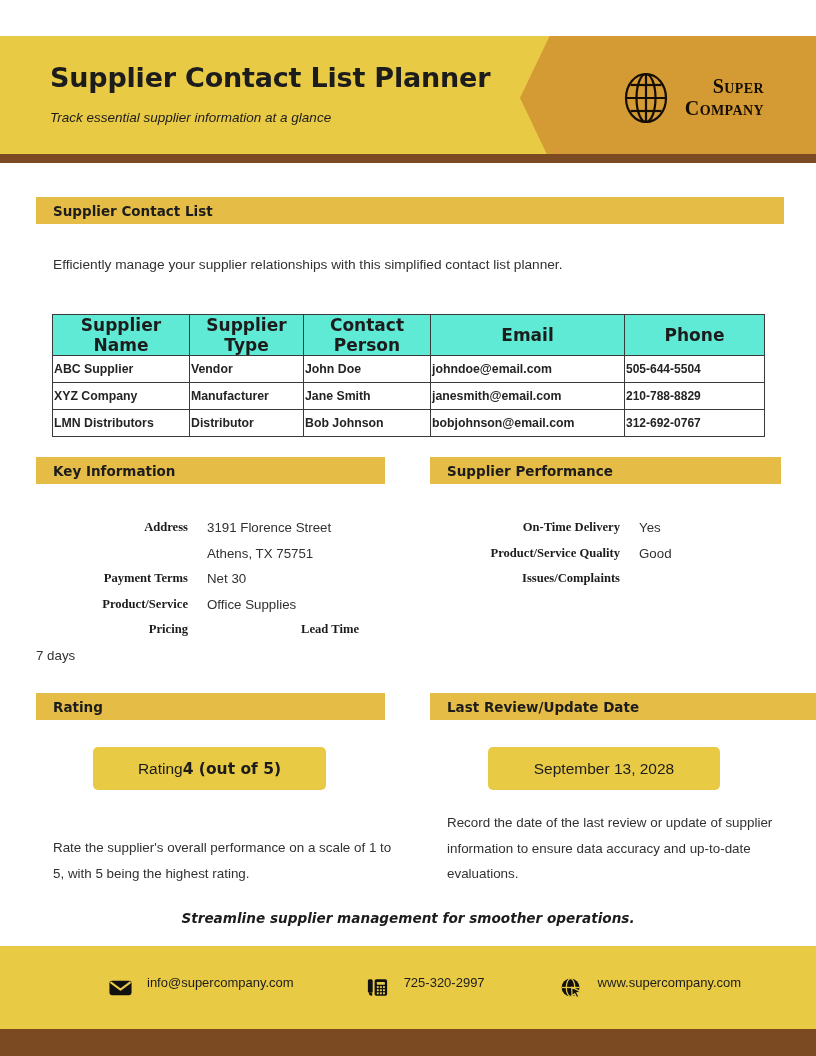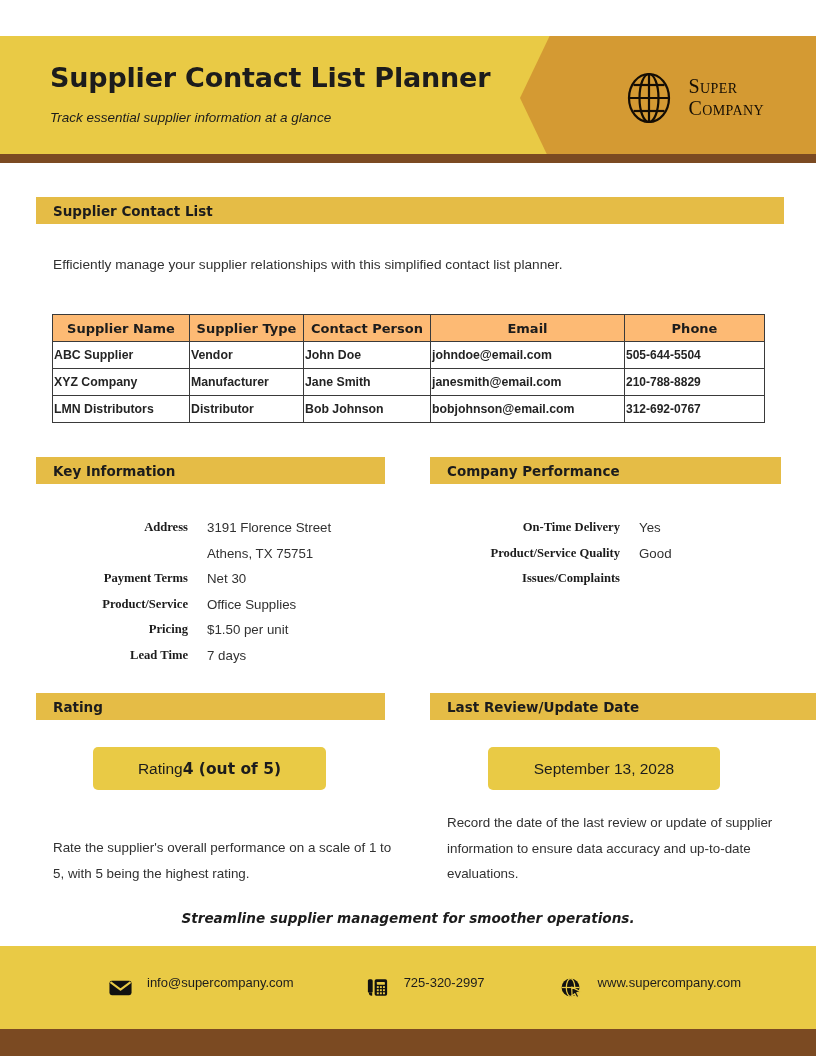--- a/index.html
+++ b/index.html
@@ -71,21 +71,22 @@
   .logo-text {
     font-family: "Liberation Serif", serif;
     color: #140d04;
     line-height: 1.08;
   }
   .logo-line {
     display: block;
     font-size: 20px;
     font-variant: small-caps;
     letter-spacing: 0.4px;
-    font-weight: normal;
+    font-weight: bold;
+    text-align: right;
   }
   .logo-line.l2 { font-size: 20px; }
 
   
   .bar {
     background: #e5bc46;
     height: 27px;
     display: flex;
     align-items: center;
     padding-left: 17px;
@@ -121,25 +122,25 @@
     border-collapse: collapse;
     table-layout: fixed;
   }
   .tbl th, .tbl td {
     border: 1px solid #3a3a3a;
     height: 27px;
     font-size: 12.3px;
     color: #242424;
   }
   .tbl th {
-    background: #fdba74;
+    background: #5eead4;
     text-align: center;
     font-family: "DejaVu Sans", sans-serif;
     font-weight: bold;
-    font-size: 13px;
+    font-size: 17px;
     color: #1c1c1c;
   }
   .tbl td {
     background: #ffffff;
     text-align: left;
     padding-left: 1px;
     font-weight: bold;
   }
   .tbl td.cond {
     font-family: "Liberation Sans Narrow", "Liberation Sans", sans-serif;
@@ -358,28 +359,27 @@
   <div class="k"></div>
   <div class="v">Athens, TX 75751</div>
 
   <div class="k">Payment Terms</div>
   <div class="v">Net 30</div>
 
   <div class="k">Product/Service</div>
   <div class="v">Office Supplies</div>
 
   <div class="k">Pricing</div>
-  <div class="v">$1.50 per unit</div>
 
   <div class="k">Lead Time</div>
   <div class="v">7 days</div>
 </div>
 
 <div class="bar bar-perf">
-  <span>Company Performance</span>
+  <span>Supplier Performance</span>
 </div>
 
 <div class="kv kv-perf">
   <div class="k">On-Time Delivery</div>
   <div class="v">Yes</div>
 
   <div class="k">Product/Service Quality</div>
   <div class="v">Good</div>
 
   <div class="k">Issues/Complaints</div>

